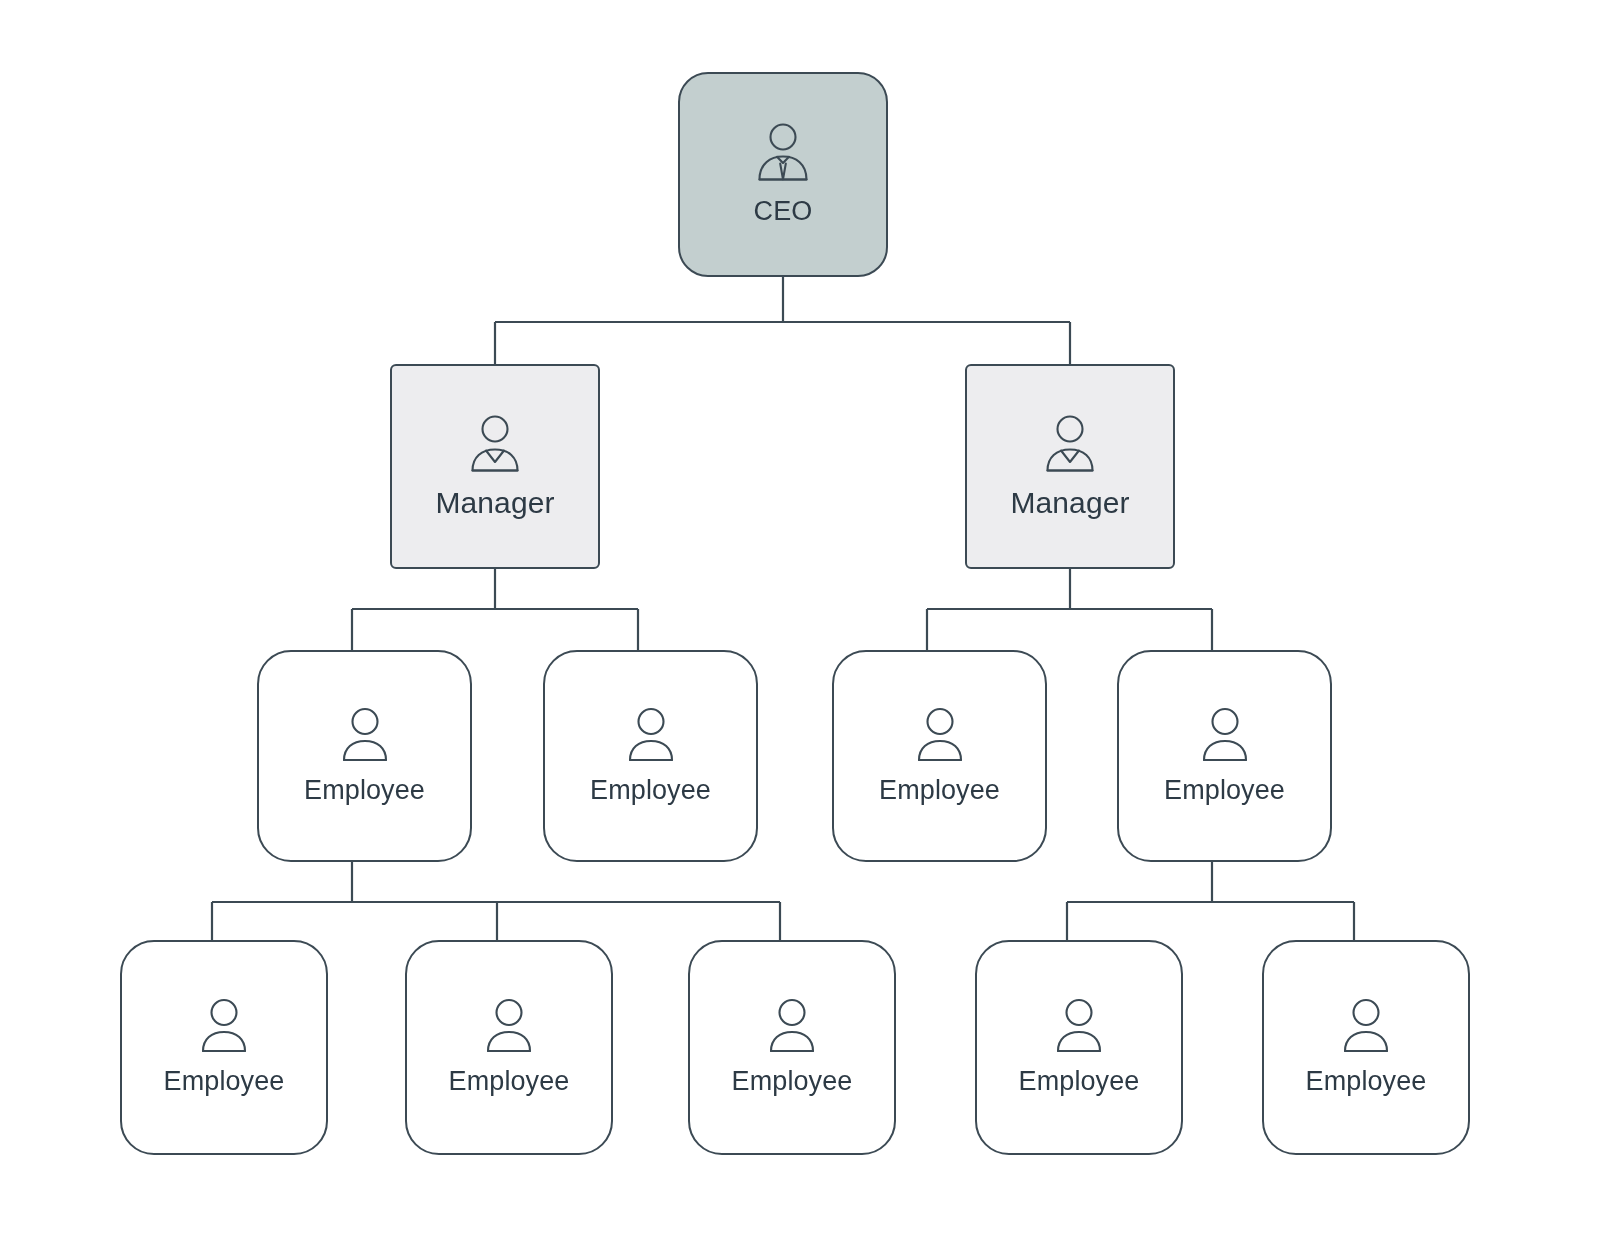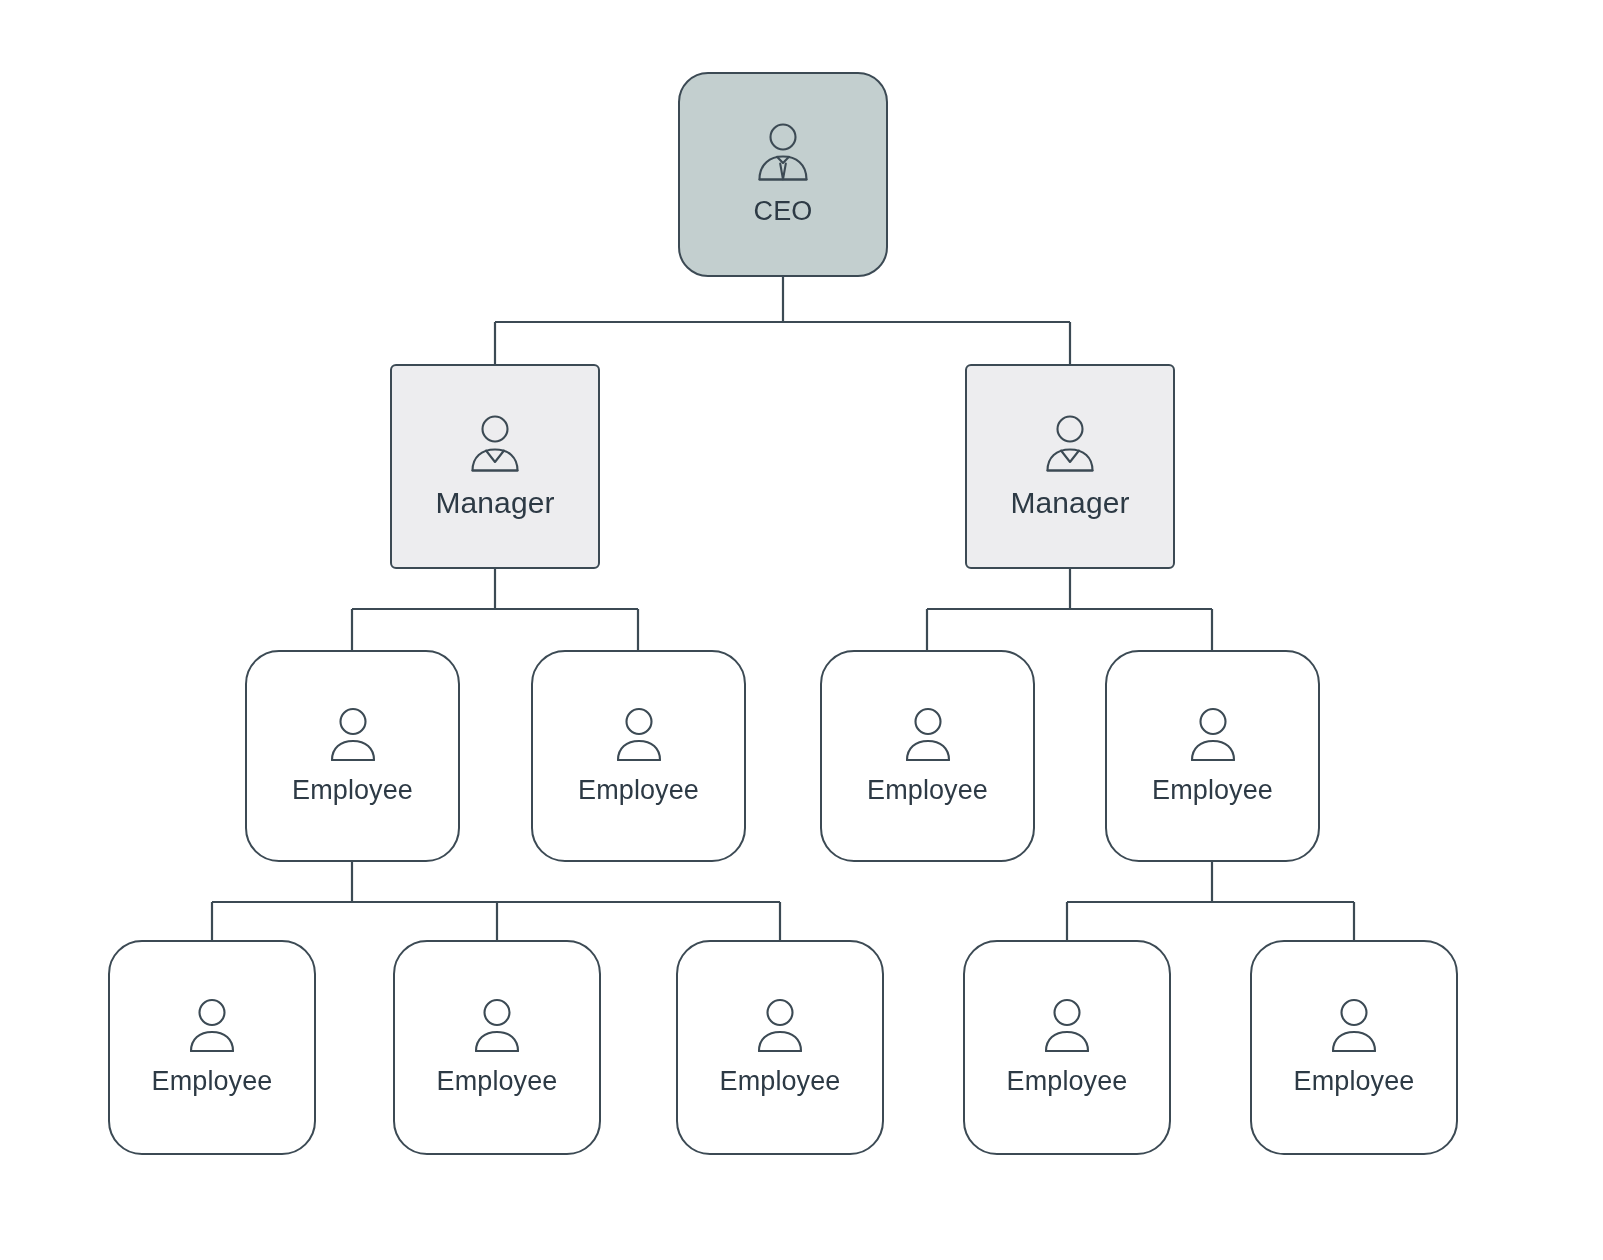--- a/index.html
+++ b/index.html
@@ -43,20 +43,21 @@
   }
   .node-manager {
     background: #ededef;
     border-color: #3c4a54;
     border-radius: 6px;
   }
   .node-employee {
     background: #ffffff;
     border-color: #3c4a54;
     border-radius: 34px;
+    margin-left: 12px;
   }
   .node-icon {
     display: block;
     line-height: 0;
   }
   .node-label {
     color: #2d3a45;
     font-weight: 400;
     letter-spacing: 0.1px;
     white-space: nowrap;

